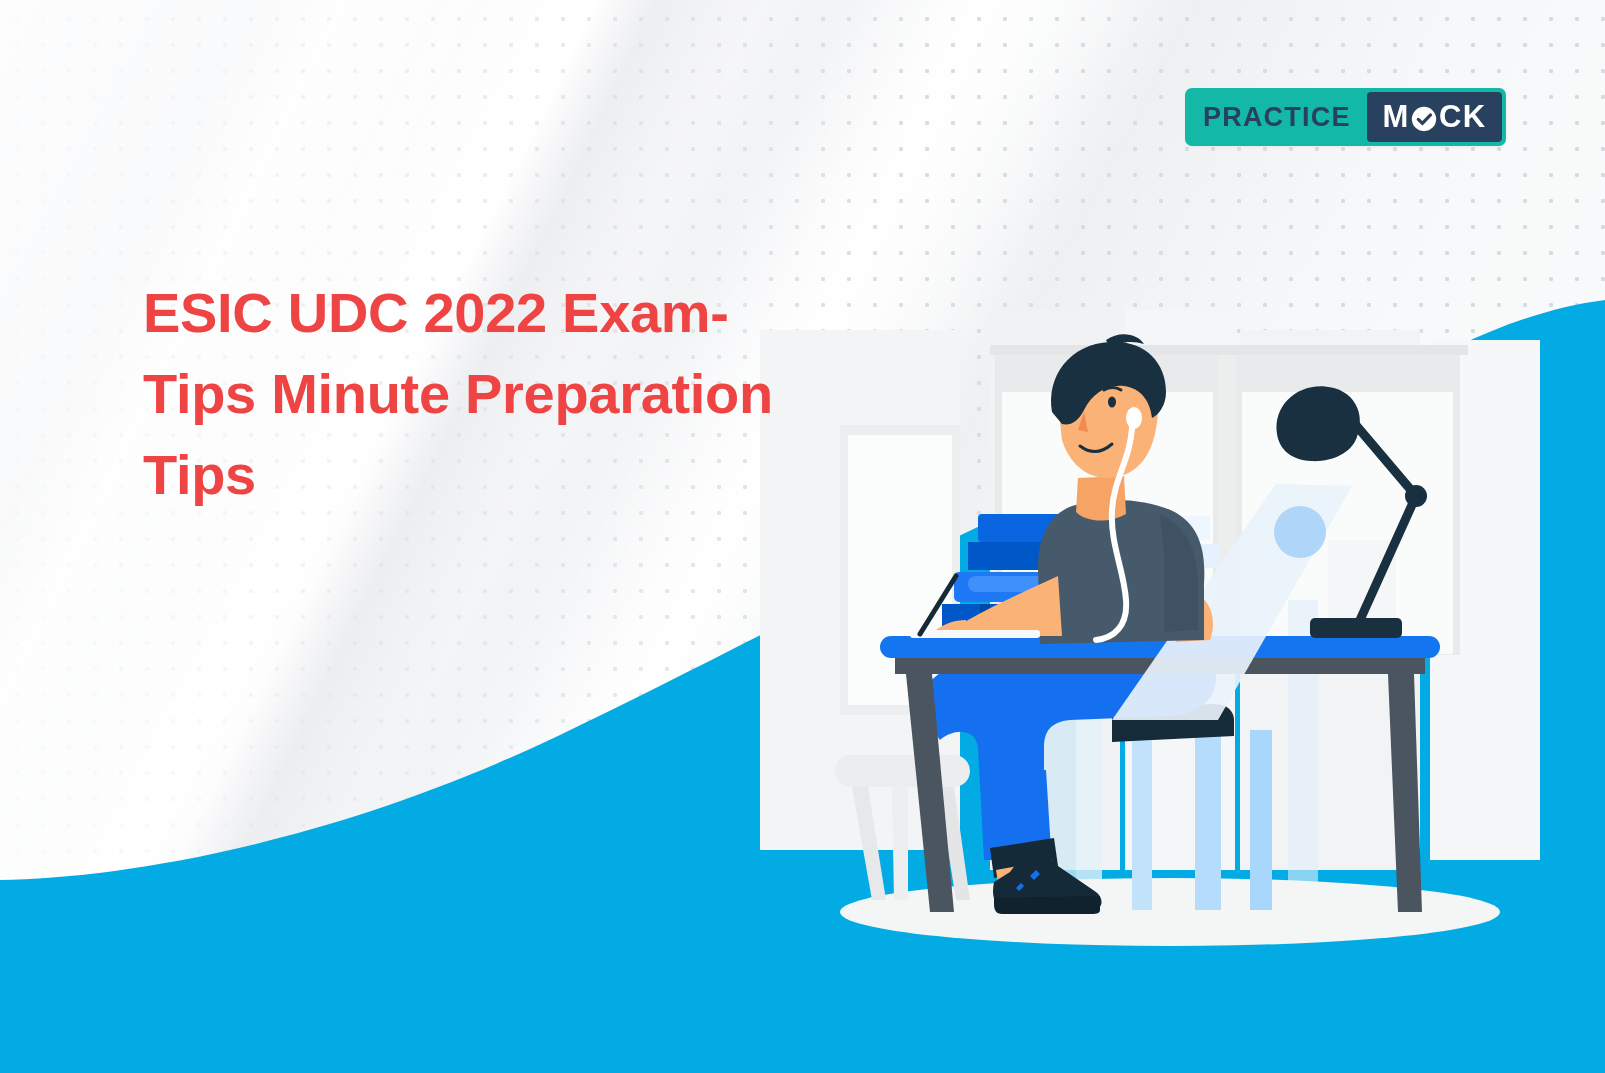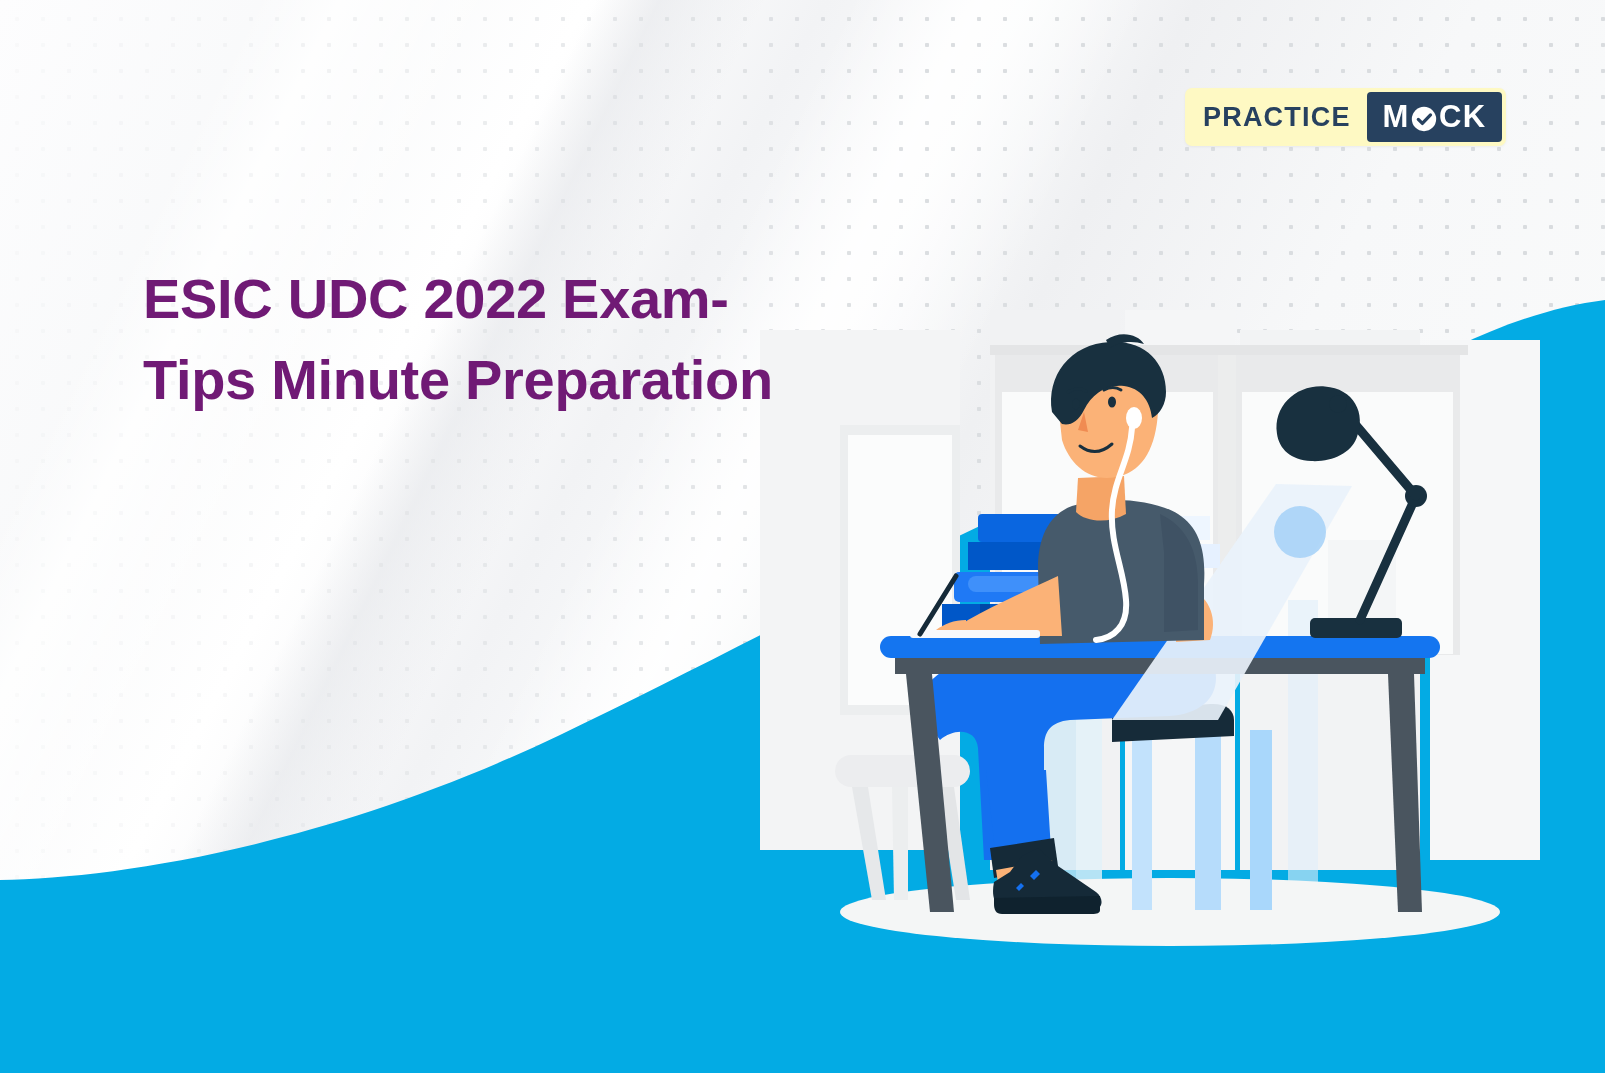--- a/index.html
+++ b/index.html
@@ -62,21 +62,21 @@
   }
 
   
   .logo {
     position: absolute;
     left: 1185px;
     top: 88px;
     height: 58px;
     display: flex;
     align-items: stretch;
-    background: #fef9c3;
+    background: #14b8a6;
     border-radius: 7px;
     padding: 0 0 0 14px;
     box-shadow: 0 1px 3px rgba(0,0,0,.05);
     z-index: 6;
   }
   .logo-practice {
     display: flex;
     align-items: center;
     font-size: 27px;
     font-weight: 700;
@@ -102,26 +102,26 @@
     width: 26px;
     height: 26px;
     position: relative;
     margin: 0 1px;
   }
 
   
   .headline {
     position: absolute;
     left: 143px;
-    top: 220px;
+    top: 234px;
     width: 800px;
     font-size: 56px;
     line-height: 1.45;
     font-weight: 700;
-    color: #701a75;
+    color: #ef4444;
     letter-spacing: -0.3px;
     z-index: 5;
   }
   .headline-line { display: block; white-space: nowrap; }
 
   
   .illustration {
     position: absolute;
     left: 740px;
     top: 300px;
@@ -332,20 +332,21 @@
                  C606,158 586,164 566,160 C546,156 536,144 536,128 Z" fill="#18303f" transform="rotate(-8 576 124)"></path>
         <circle cx="598" cy="104" r="9" fill="#18303f"></circle>
       </g>
 
     </g>
   </svg>
 
   <h1 class="headline">
     <span class="headline-line">ESIC UDC 2022 Exam-</span>
     <span class="headline-line">Tips Minute Preparation</span>
+    <span class="headline-line">Tips</span>
   </h1>
 
   <div class="logo">
     <span class="logo-practice">PRACTICE</span>
     <span class="logo-mock">
       <span>M</span>
       <span class="mock-check">
         <svg viewBox="0 0 32 32" width="26" height="26">
           <circle cx="16" cy="16" r="15" fill="#ffffff"></circle>
           <path d="M9 16.5 l5 5 L24 11" stroke="#27415f" stroke-width="4" fill="none" stroke-linecap="round" stroke-linejoin="round"></path>

